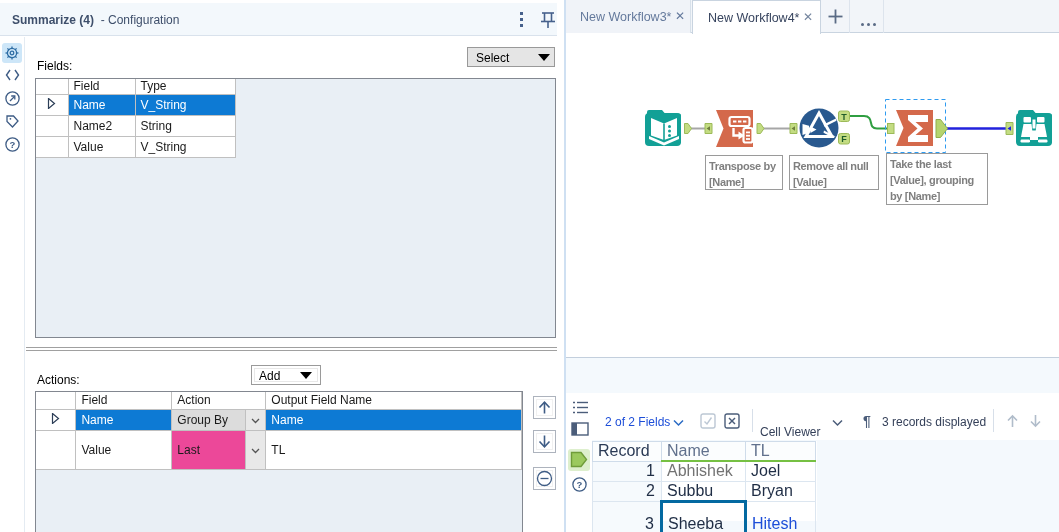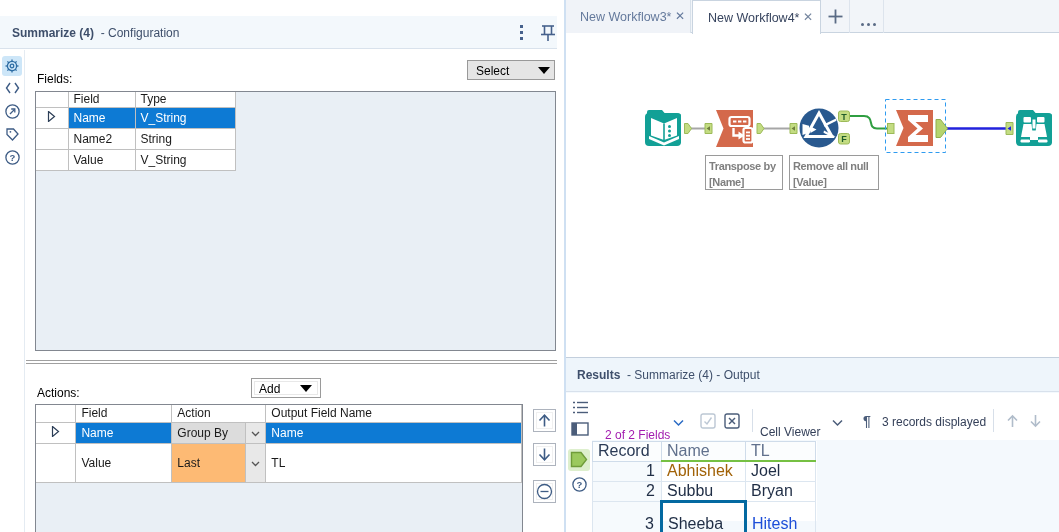--- a/index.html
+++ b/index.html
@@ -3,21 +3,21 @@
 <meta charset="utf-8">
 <style>
 * { margin:0; padding:0; box-sizing:border-box; }
 html,body { width:1059px; height:532px; overflow:hidden; }
 body { font-family:"Liberation Sans",sans-serif; font-size:12px; background:#ffffff; position:relative; color:#1a1a1a; }
 .abs { position:absolute; }
 </style>
 </head>
 <body>
 
-<div class="abs" style="left:0;top:16px;width:557px;height:420px;background:#fff;">
+<div class="abs" style="left:0;top:3px;width:557px;height:420px;background:#fff;">
 
   <div class="abs" style="left:0;top:0;width:557px;height:33px;background:#f3f8fc;border-bottom:1px solid #d9e2ec;">
     <div class="abs" style="left:12px;top:10px;color:#3e4f6b;font-size:12px;"><b>Summarize (4)</b>&nbsp; - Configuration</div>
 
     <div class="abs" style="left:520px;top:9px;width:3px;color:#46618c;">
       <div style="width:3px;height:3px;background:#46618c;margin-bottom:3px;"></div>
       <div style="width:3px;height:3px;background:#46618c;margin-bottom:3px;"></div>
       <div style="width:3px;height:3px;background:#46618c;"></div>
     </div>
 
@@ -144,21 +144,21 @@
           <td style="border:1px solid #c0c0c0;background:#e8e8e8;width:20px;text-align:center;">
             <svg width="9" height="6" viewBox="0 0 9 6">
                   <polyline points="1,1 4.5,4.5 8,1" fill="none" stroke="#555" stroke-width="1.3"></polyline>
                 </svg>
           </td>
           <td style="border:1px solid #c0c0c0;background:#0d7ad4;color:#fff;padding:0 5px;">Name</td>
         </tr>
         <tr style="height:21px;">
           <td style="border:1px solid #c0c0c0;border-left:none;"></td>
           <td style="border:1px solid #c0c0c0;padding:0 5px;">Value</td>
-          <td style="border:1px solid #c0c0c0;background:#fdba74;padding:12px 5px;">Last</td>
+          <td style="border:1px solid #c0c0c0;background:#ec4899;padding:12px 5px;">Last</td>
           <td style="border:1px solid #c0c0c0;background:#e8e8e8;text-align:center;">
             <svg width="9" height="6" viewBox="0 0 9 6">
                   <polyline points="1,1 4.5,4.5 8,1" fill="none" stroke="#555" stroke-width="1.3"></polyline>
                 </svg>
           </td>
           <td style="border:1px solid #c0c0c0;padding:0 5px;">TL</td>
         </tr>
       </tbody>
         </table>
     </div>
@@ -291,27 +291,25 @@
           <rect x="454.5" y="105.5" width="9.5" height="3" rx="1.2"></rect>
           <rect x="472" y="105.5" width="9.5" height="3" rx="1.2"></rect>
         </g>
       </g>
       <path d="M440 88.5 l7 0 l0 12 l-7 0 Z" fill="#c3dc82" stroke="#9cba58"></path>
       <path d="M441.5 94.5 l3.5 -2.3 l0 4.6 Z" fill="#2222dd"></path>
     </svg>
 
     <div class="abs" style="left:223px;top:121px;width:90px;height:35px;background:#fff;border:1px solid #9a9a9a;color:#7f7f7f;font-weight:bold;font-size:11px;line-height:15.8px;padding:3px 3px 0 3px;letter-spacing:-0.35px;">Remove all null [Value]</div>
     <div class="abs" style="left:139px;top:121px;width:78px;height:35px;background:#fff;border:1px solid #9a9a9a;color:#7f7f7f;font-weight:bold;font-size:11px;line-height:15.8px;padding:3px 3px 0 3px;letter-spacing:-0.35px;">Transpose by [Name]</div>
+    <div class="abs" style="left:320px;top:119px;width:102px;height:52px;background:#fff;border:1px solid #9a9a9a;color:#7f7f7f;font-weight:bold;font-size:11px;line-height:15.8px;padding:3px 3px 0 3px;letter-spacing:-0.35px;">Take the last [Value], grouping by [Name]</div>
   </div>
 
   <div class="abs" style="left:0;top:357px;width:493px;height:175px;background:#f4f9fd;border-top:1px solid #c3cfdd;">
 
-    <div class="abs" style="left:0;top:0;width:493px;height:34px;background:#eef5fb;border-bottom:1px solid #d8e1ec;">
-      <span class="abs" style="left:11px;top:10px;color:#3e4f6b;"><b>Results</b>&nbsp; - Summarize (4) - Output</span>
-    </div>
 
     <div class="abs" style="left:0;top:35px;width:26px;height:140px;background:#fff;">
       <svg class="abs" style="left:7px;top:8px;" width="15" height="13" viewBox="0 0 15 13">
           <g stroke="#4b5d7a" stroke-width="1.4">
             <line x1="0" y1="1.5" x2="2" y2="1.5"></line>
             <line x1="4" y1="1.5" x2="15" y2="1.5"></line>
             <line x1="0" y1="6.5" x2="2" y2="6.5"></line>
             <line x1="4" y1="6.5" x2="15" y2="6.5"></line>
             <line x1="0" y1="11.5" x2="2" y2="11.5"></line>
             <line x1="4" y1="11.5" x2="15" y2="11.5"></line>
@@ -325,21 +323,21 @@
       <svg class="abs" style="left:4px;top:58px;" width="18" height="17" viewBox="0 0 18 17">
           <path d="M1.5 1.5 L11 1.5 L16.5 8.5 L11 15.5 L1.5 15.5 Z" fill="#9bc95e" stroke="#6f9c3a" stroke-width="1.4"></path>
         </svg>
       <svg class="abs" style="left:6px;top:84px;" width="15" height="15" viewBox="0 0 15 15">
           <circle cx="7.5" cy="7.5" r="6.6" fill="none" stroke="#3e5c85" stroke-width="1.3"></circle>
           <text x="7.5" y="11" font-size="9.5" font-family="Liberation Sans" fill="#3e5c85" text-anchor="middle" font-weight="bold">?</text>
         </svg>
     </div>
 
     <div class="abs" style="left:26px;top:35px;width:467px;height:47px;background:#fff;">
-      <span class="abs" style="left:13px;top:22px;color:#a21caf;margin-top:13px;">2 of 2 Fields</span>
+      <span class="abs" style="left:13px;top:22px;color:#1d4ed8;">2 of 2 Fields</span>
       <svg class="abs" style="left:81px;top:26px;" width="11" height="8" viewBox="0 0 11 8">
           <polyline points="1,1.5 5.5,6 10,1.5" fill="none" stroke="#2a6bc4" stroke-width="1.5"></polyline>
         </svg>
       <svg class="abs" style="left:108px;top:20px;" width="16" height="16" viewBox="0 0 16 16">
           <rect x="1" y="1" width="14" height="14" rx="2" fill="none" stroke="#bcc7d4" stroke-width="1.4"></rect>
           <polyline points="4.5,8.5 7,11 11.5,4.5" fill="none" stroke="#bcc7d4" stroke-width="1.4"></polyline>
         </svg>
       <svg class="abs" style="left:132px;top:20px;" width="16" height="16" viewBox="0 0 16 16">
           <rect x="1" y="1" width="14" height="14" rx="2" fill="none" stroke="#4b5d7a" stroke-width="1.4"></rect>
           <g stroke="#4b5d7a" stroke-width="1.4">
@@ -372,21 +370,21 @@
     <div class="abs" style="left:26px;top:83px;width:225px;height:80px;background:#fff;">
       <table style="border-collapse:collapse;font-size:16px;table-layout:fixed;width:223px;">
         <tbody>
             <tr style="height:17px;">
           <td style="width:69px;border:1px solid #cfdcea;padding:0 5px;color:#2a3a55;background:#fbfdfe;">Record</td>
           <td style="width:84px;border:1px solid #cfdcea;padding:0 5px;color:#61718d;background:#fbfdfe;border-bottom:2px solid #76c043;">Name</td>
           <td style="width:70px;border:1px solid #cfdcea;padding:0 5px;color:#61718d;background:#fbfdfe;border-bottom:2px solid #76c043;">TL</td>
         </tr>
         <tr style="height:20px;">
           <td style="border:1px solid #dce6f0;padding:0 6px;text-align:right;color:#1f2d45;background:#f6fafd;">1</td>
-          <td style="border:1px solid #dce6f0;padding:0 5px;color:#a16207;">Abhishek</td>
+          <td style="border:1px solid #dce6f0;padding:0 5px;color:#737373;">Abhishek</td>
           <td style="border:1px solid #dce6f0;padding:0 5px;color:#1f2d45;">Joel</td>
         </tr>
         <tr style="height:20px;">
           <td style="border:1px solid #dce6f0;padding:0 6px;text-align:right;color:#1f2d45;background:#f6fafd;">2</td>
           <td style="border:1px solid #dce6f0;padding:0 5px;color:#1f2d45;">Subbu</td>
           <td style="border:1px solid #dce6f0;padding:0 5px;color:#1f2d45;margin-left:8px;">Bryan</td>
         </tr>
         <tr style="height:20px;">
           <td style="border:1px solid #dce6f0;padding:0 6px;text-align:right;color:#1f2d45;background:#f6fafd;">3</td>
           <td style="border:3px solid #0369a1;padding:12px 5px;color:#1f2d45;">Sheeba</td>

